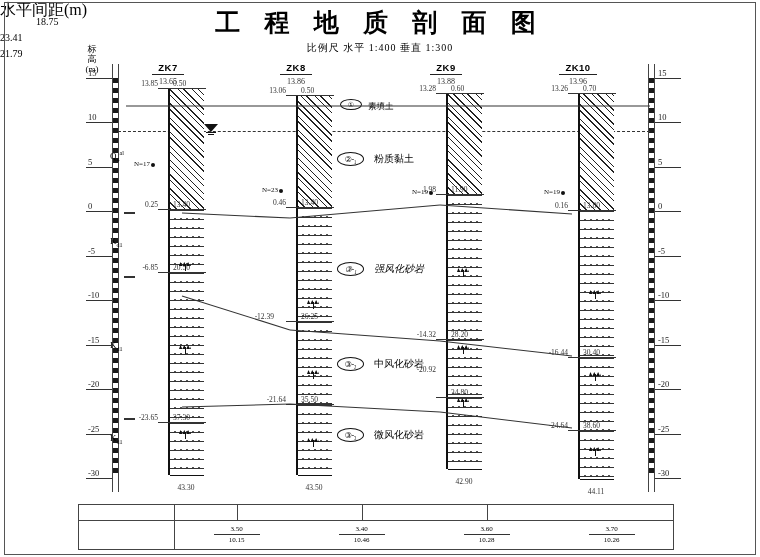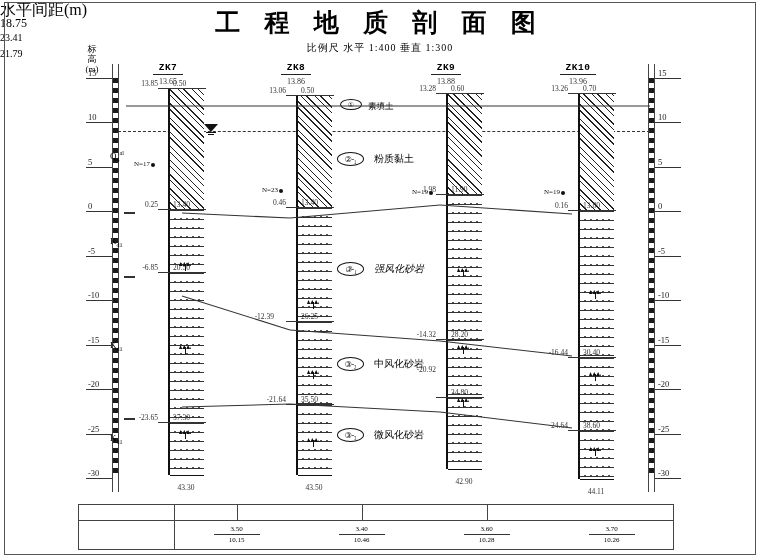--- a/index.html
+++ b/index.html
@@ -59,21 +59,21 @@
   .axis-caption {
     position: absolute; font-size: 9px; line-height: 10px; text-align: center;
     width: 20px;
   }
 
   
   .bh { position: absolute; }
   .bh-name {
     position: absolute; font-size: 9.5px; font-weight: bold; text-align: center;
     width: 60px; left: -30px; top: 0px; letter-spacing: .5px;
-    font-family: Liberation Mono, monospace;
+    font-family: Liberation Sans, sans-serif;
   }
   .bh-name u { text-decoration: none; border-bottom: 1.4px solid #222; padding: 0 6px 1px 6px; }
   .bh-elev {
     position: absolute; font-size: 8px; text-align: center; width: 60px;
     left: -30px; top: 15px; color: #333;
   }
   .col {
     position: absolute; left: 0; top: 0; width: 34px;
     border-left: 2px solid #111;
   }
@@ -420,21 +420,21 @@
 
   <div id="table-layer">
       <div class="tbl" style="left: 78px; top: 504px; width: 596px; height: 46px;"></div>
       <div class="hline" style="left: 78px; top: 520px; width: 596px;"></div>
       <div class="vline" style="left: 174px; top: 504px; height: 46px;"></div>
       <div class="cell" style="left: 82px; top: 504px; width: 90px; height: 16px; justify-content: flex-start;">水平间距(m)</div>
       <div class="vline" style="left: 236.5px; top: 504px; height: 16px;"></div>
       <div class="vline" style="left: 361.5px; top: 504px; height: 16px;"></div>
       <div class="vline" style="left: 486.5px; top: 504px; height: 16px;"></div>
       <div class="vline" style="left: 236.5px; top: 504px; height: 16px;"></div>
-      <div class="cell" style="left: 259px; top: 504px; width: 80px; height: 16px; font-size: 12px;">18.75</div>
+      <div class="cell" style="left: 259px; top: 504px; width: 80px; height: 16px; font-size: 10px; padding-left: 36px;">18.75</div>
       <div class="cell" style="left: 384px; top: 504px; width: 80px; height: 16px; font-size: 10px;">23.41</div>
       <div class="cell" style="left: 509px; top: 504px; width: 80px; height: 16px; font-size: 10px;">21.79</div>
       <div class="wl-val" style="left: 213.5px; top: 525px;">
         <div class="d">3.50</div>
         <div class="e">10.15</div>
       </div>
       <div class="wl-val" style="left: 338.5px; top: 525px;">
         <div class="d">3.40</div>
         <div class="e">10.46</div>
       </div>

